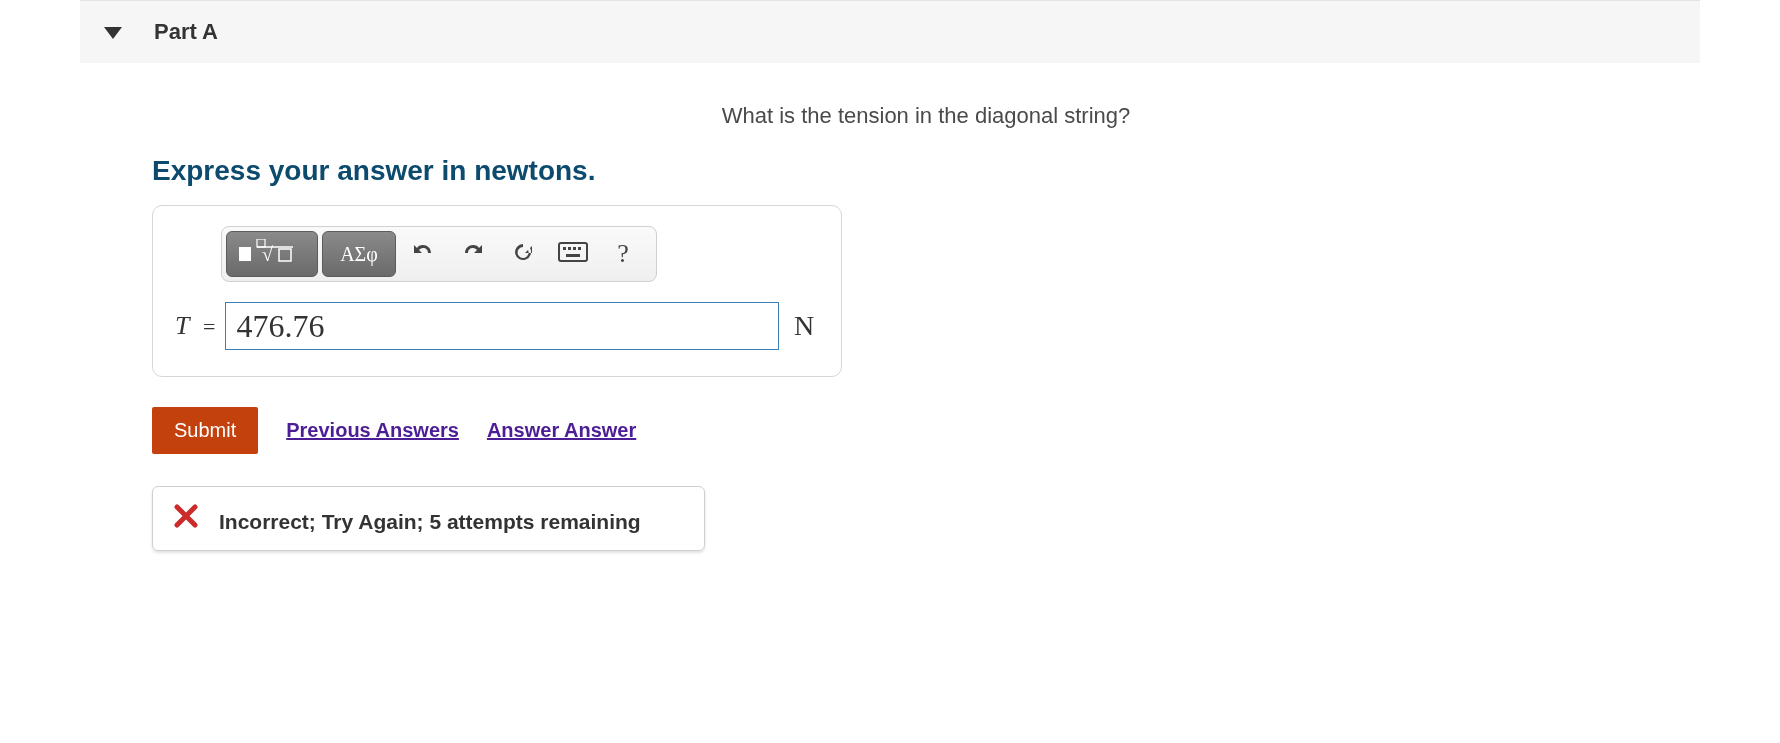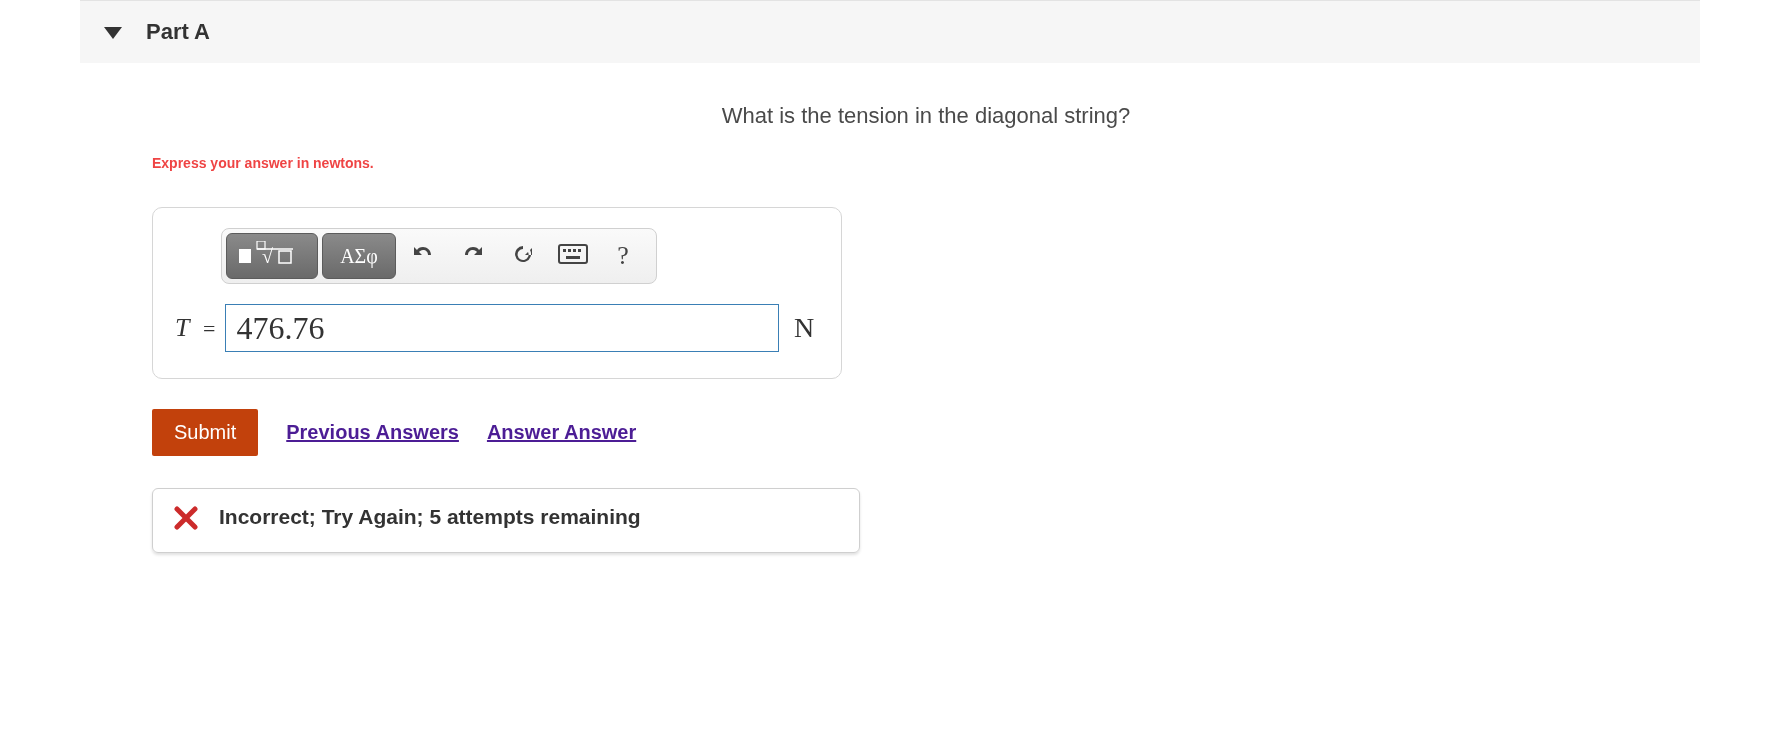--- a/index.html
+++ b/index.html
@@ -14,30 +14,30 @@
   }
   .root {
     padding: 0 80px;
   }
   .part-header {
     background: #f6f6f6;
     border-top: 1px solid #e3e3e3;
     padding: 18px 24px;
     display: flex;
     align-items: center;
-    gap: 24px;
+    gap: 32px;
     margin-bottom: 40px;
   }
   .collapse-caret {
     color: #333;
   }
   .part-title { font-weight: bold; font-size: 22px; }
   .content { padding-left: 72px; }
   .question { font-size: 22px; color: #4a4a4a; margin-bottom: 26px; text-align: center; }
-  .instruction { font-weight: bold; font-size: 14px; color: #ef4444; margin-bottom: 36px; }
+  .instruction { font-weight: bold; font-size: 28px; color: #0c4a6e; margin-bottom: 18px; }
   .answer-card {
     border: 1px solid #d6d6d6;
     border-radius: 10px;
     width: 690px;
     padding: 0;
   }
   .toolbar-wrap { padding: 20px 68px 12px 68px; }
   .toolbar {
     display: inline-flex;
     align-items: center;
@@ -114,27 +114,27 @@
   }
   .link {
     color: #4c1d95;
     text-decoration: underline;
     font-weight: bold;
     font-size: 20px;
     cursor: pointer;
   }
   .feedback-card {
     margin-top: 32px;
-    width: 708px;
+    width: 553px;
     border: 1px solid #cfcfcf;
     border-radius: 6px;
     box-shadow: 0 2px 3px rgba(0,0,0,.12);
     padding: 16px 20px;
     display: flex;
-    align-items: flex-start;
+    align-items: flex-end;
     gap: 20px;
   }
   .x-icon { color: #cc2b2b; }
   .feedback-text { font-weight: bold; font-size: 21px; color: #333; }
 
   
   .glyph { line-height: 1; }
 </style>
 </head>
 <body>

